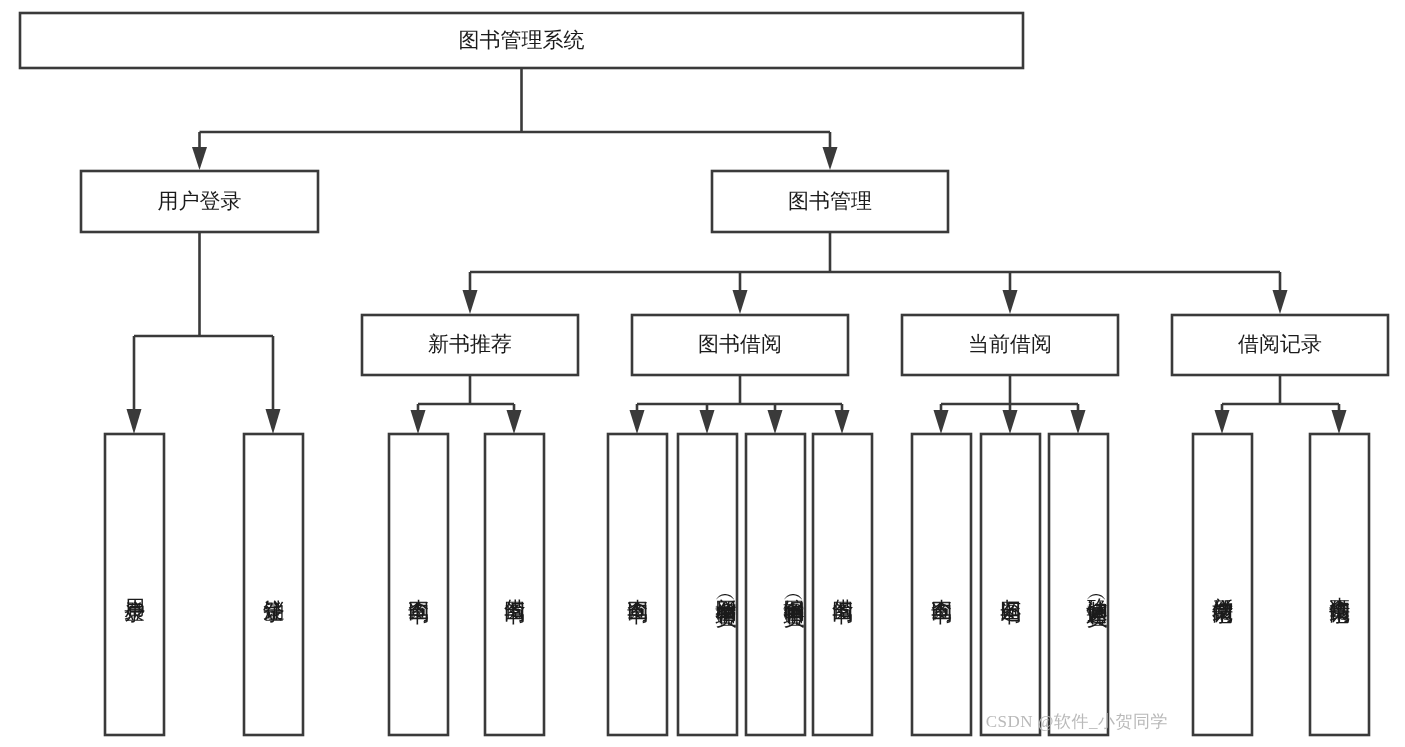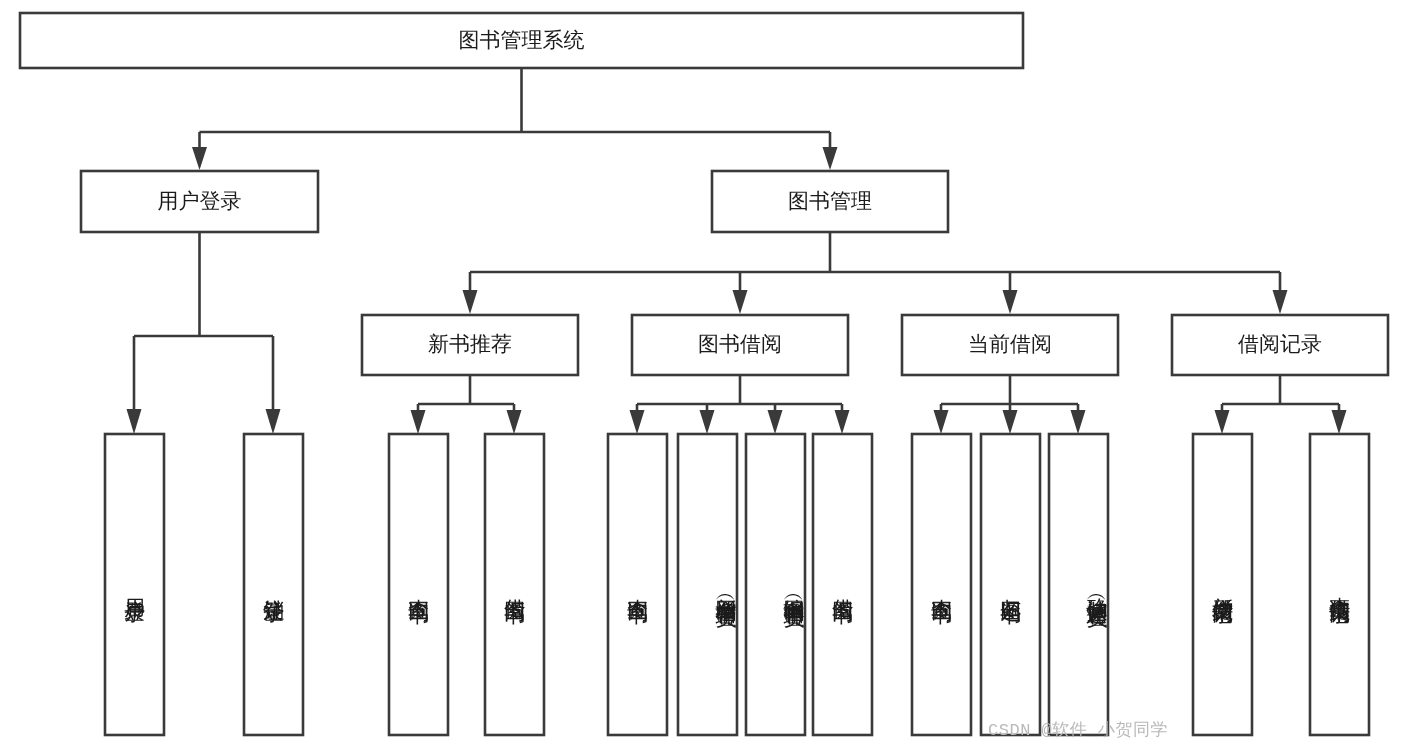--- a/index.html
+++ b/index.html
@@ -61,22 +61,22 @@
     text-align: center;
     white-space: nowrap;
     display: flex;
     align-items: center;
     justify-content: center;
     pointer-events: none;
   }
   .watermark {
     position: absolute;
     right: 12px;
-    bottom: 6px;
-    font-family: Liberation Mono, monospace;
+    bottom: 14px;
+    font-family: Liberation Serif, serif;
     font-size: 17px;
     color: #b9b9b9;
     letter-spacing: 0.5px;
     user-select: none;
   }
 </style>
 </head>
 <body>
 
 <div id="diagram-root">

